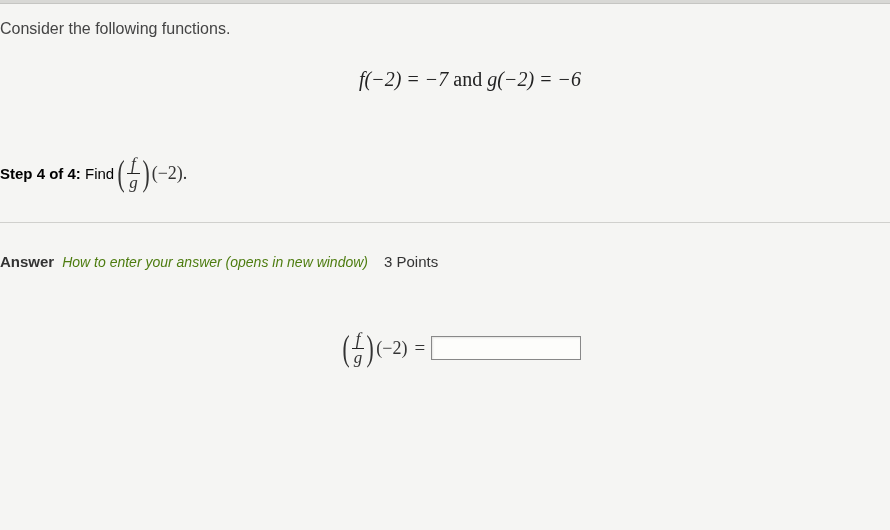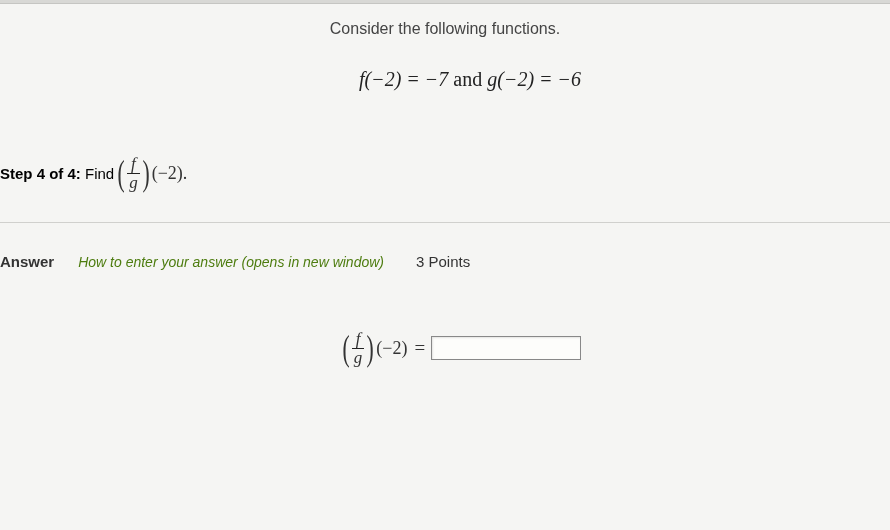--- a/index.html
+++ b/index.html
@@ -24,21 +24,20 @@
       padding: 0;
     }
     .section-top {
       padding: 16px 0 0 0;
     }
     .prompt-text {
       font-size: 16px;
       color: #444;
       padding: 0 0 0 0;
       margin-bottom: 30px;
-      text-align: center;
     }
     .given-expr {
       text-align: center;
       font-family: 'Times New Roman', serif;
       font-size: 20px;
       color: #222;
       margin-bottom: 64px;
       margin-left: 50px;
     }
     .step-row {
@@ -92,21 +91,21 @@
       height: 1px;
       background: #d0d0cd;
       margin: 0;
     }
     .answer-section {
       padding: 30px 0 0 0;
     }
     .answer-row {
       display: flex;
       align-items: baseline;
-      gap: 24px;
+      gap: 8px;
       margin-bottom: 60px;
     }
     .answer-label {
       font-weight: bold;
       font-size: 15px;
       color: #333;
     }
     .answer-hint {
       font-style: italic;
       color: #4d7c0f;

